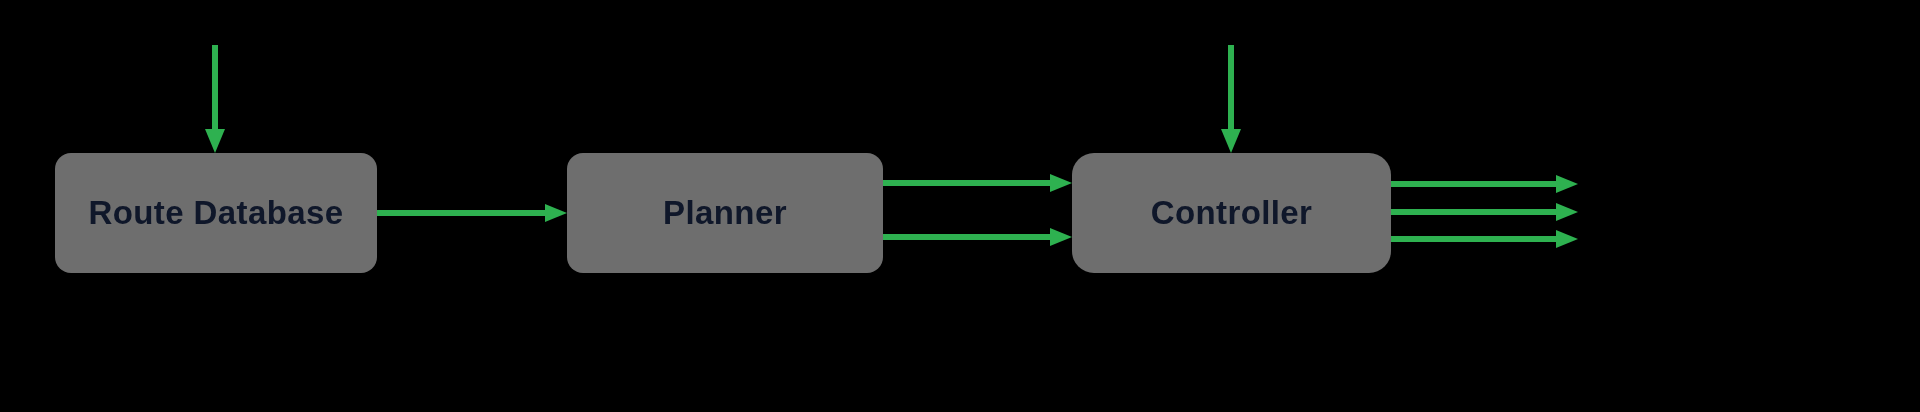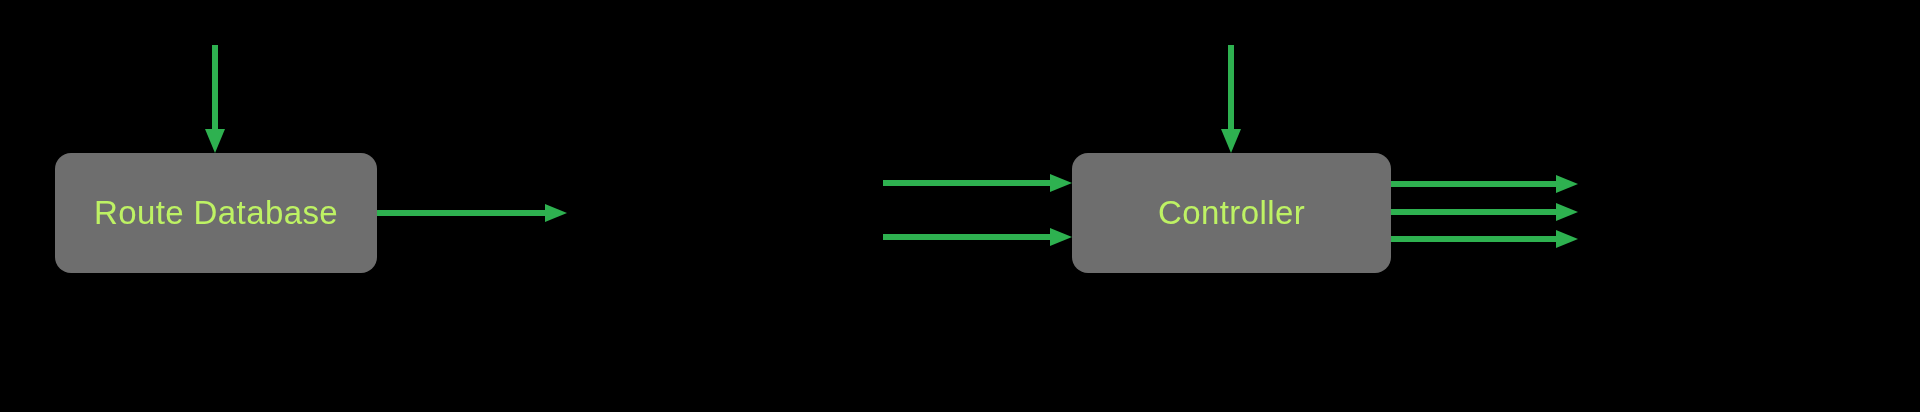--- a/index.html
+++ b/index.html
@@ -20,23 +20,23 @@
     position: absolute;
     top: 153px;
     height: 120px;
     background: #6e6e6e;
     border-radius: 16px;
     display: flex;
     align-items: center;
     justify-content: center;
   }
   .node-label {
-    color: #bef264;
+    color: #0f172a;
     font-size: 33px;
-    font-weight: 400;
+    font-weight: 700;
     letter-spacing: 0.4px;
     white-space: nowrap;
   }
   
   .h-arrow {
     position: absolute;
     height: 18px;
   }
   .h-shaft {
     position: absolute;
@@ -119,17 +119,20 @@
     <div class="h-head"></div>
   </div>
   <div class="h-arrow" style="left:1391px;top:230px;width:187px;">
     <div class="h-shaft" style="width:165px;"></div>
     <div class="h-head"></div>
   </div>
 
   <div class="node" style="left:55px;width:322px;">
     <span class="node-label">Route Database</span>
   </div>
-  <div class="node" style="left:1072px;width:319px;">
+  <div class="node" style="left:567px;width:316px;">
+    <span class="node-label">Planner</span>
+  </div>
+  <div class="node" style="left:1072px;width:319px;border-radius:22px;">
     <span class="node-label">Controller</span>
   </div>
 
 </div>
 
 </body></html>

